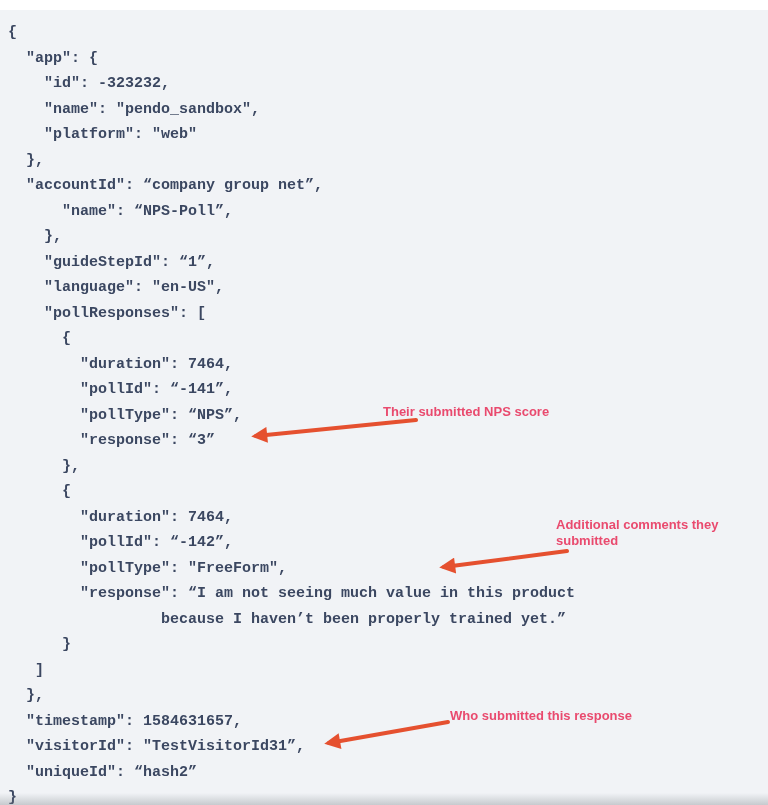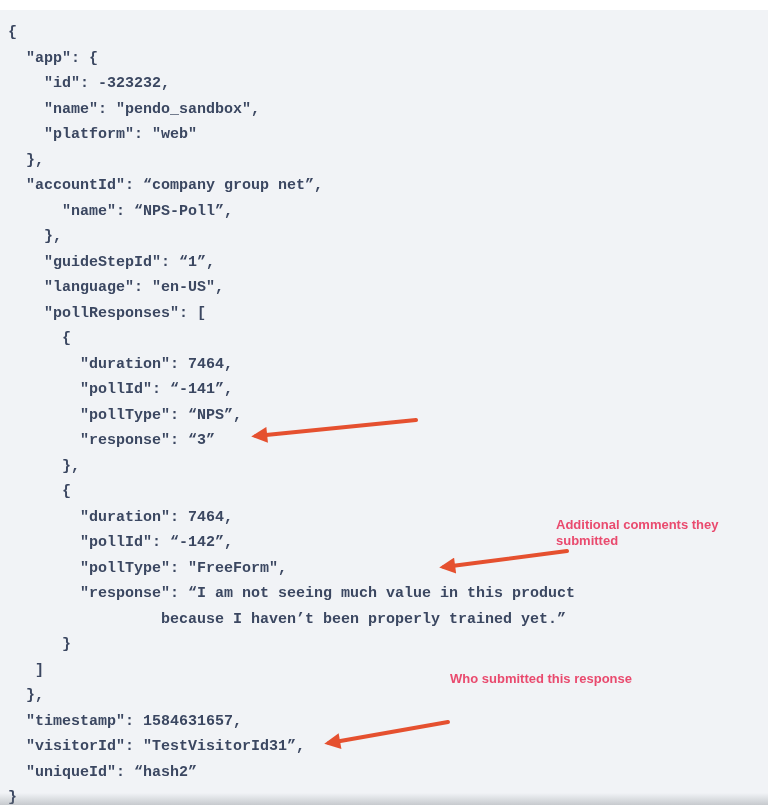--- a/index.html
+++ b/index.html
@@ -40,21 +40,21 @@
     position:absolute;
     font-family:"Liberation Sans",sans-serif;
     font-weight:700;
     font-size:13px;
     line-height:16px;
     color:var(--annotation-text);
     white-space:nowrap;
   }
   .ann-nps{left:383px;top:404px;}
   .ann-comments{left:556px;top:517px;width:172px;text-align:left;white-space:normal;}
-  .ann-visitor{left:450px;top:671px;}
+  .ann-visitor{left:450px;top:708px;}
   svg.arrows{
     position:absolute;left:0;top:0;width:768px;height:805px;
     pointer-events:none;
   }
   svg.arrows line{stroke:var(--arrow);stroke-width:4;stroke-linecap:round;}
   svg.arrows .head{fill:var(--arrow);}
 </style>
 </head>
 <body>
 
@@ -98,18 +98,19 @@
     <defs>
       <marker id="arrowhead" viewBox="0 0 10 10" refX="7" refY="5" markerWidth="4.5" markerHeight="4" orient="auto">
         <path class="head" d="M0,0 L10,5 L0,10 Z"></path>
       </marker>
     </defs>
     <line x1="416" y1="420" x2="256" y2="436" marker-end="url(#arrowhead)"></line>
     <line x1="567" y1="551" x2="444" y2="567" marker-end="url(#arrowhead)"></line>
     <line x1="448" y1="722" x2="329" y2="743" marker-end="url(#arrowhead)"></line>
   </svg>
 
+  <div class="annotation ann-nps">Their submitted NPS score</div>
 
   <div class="annotation ann-comments">Additional comments they submitted</div>
 
   <div class="annotation ann-visitor">Who submitted this response</div>
 
 </div>
 
 </body></html>

